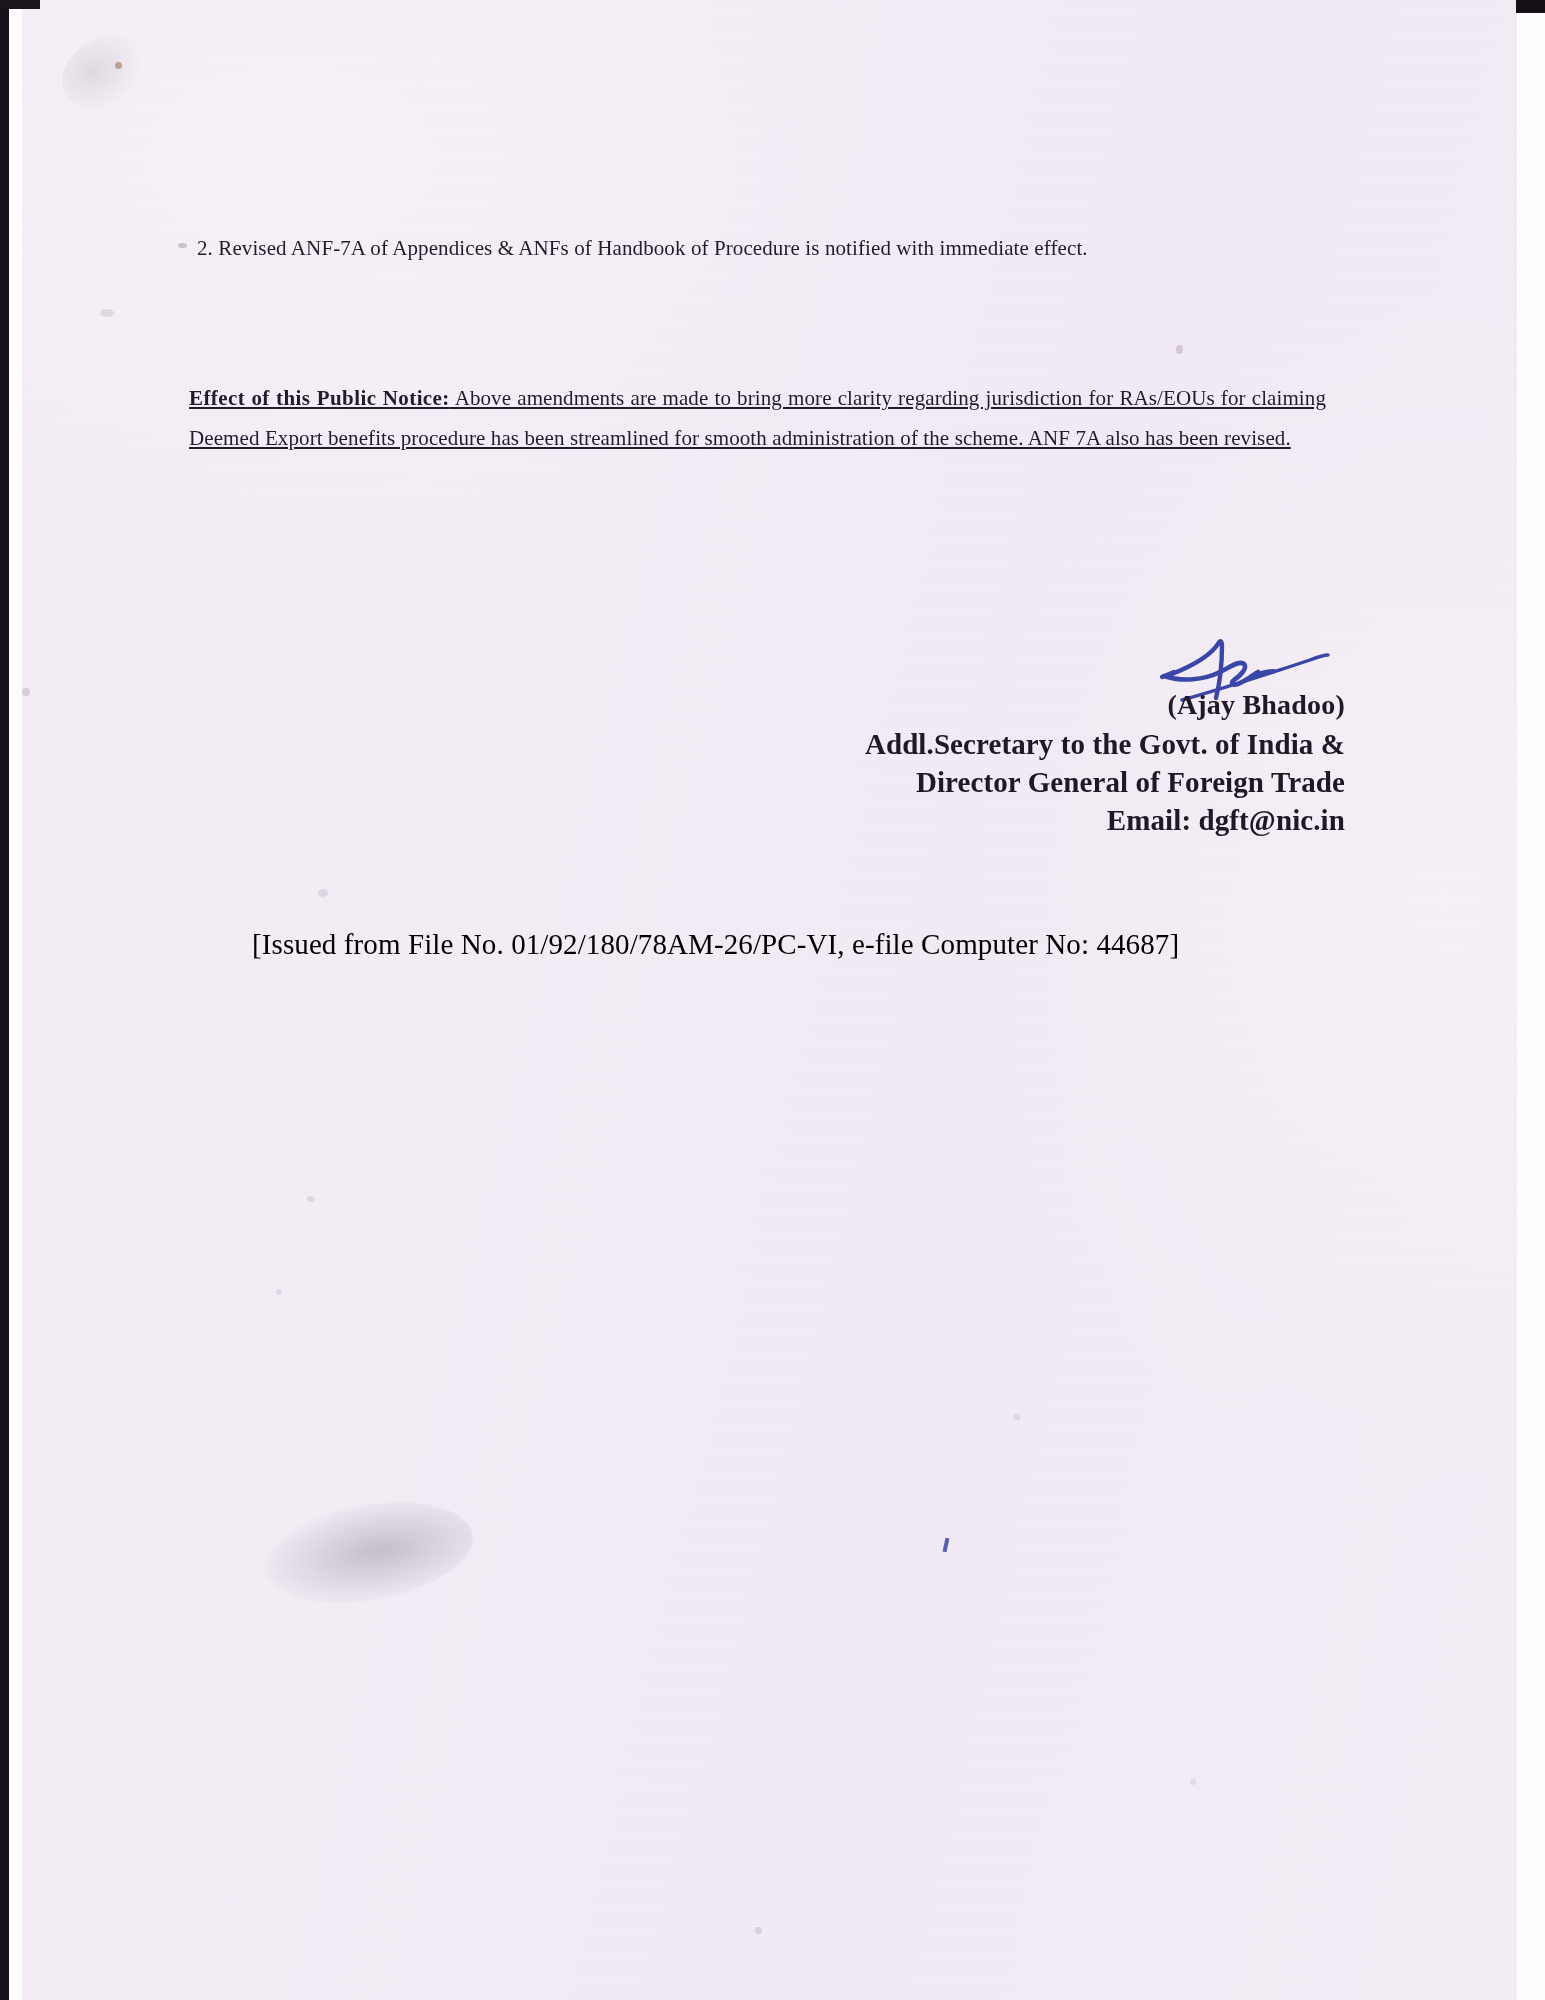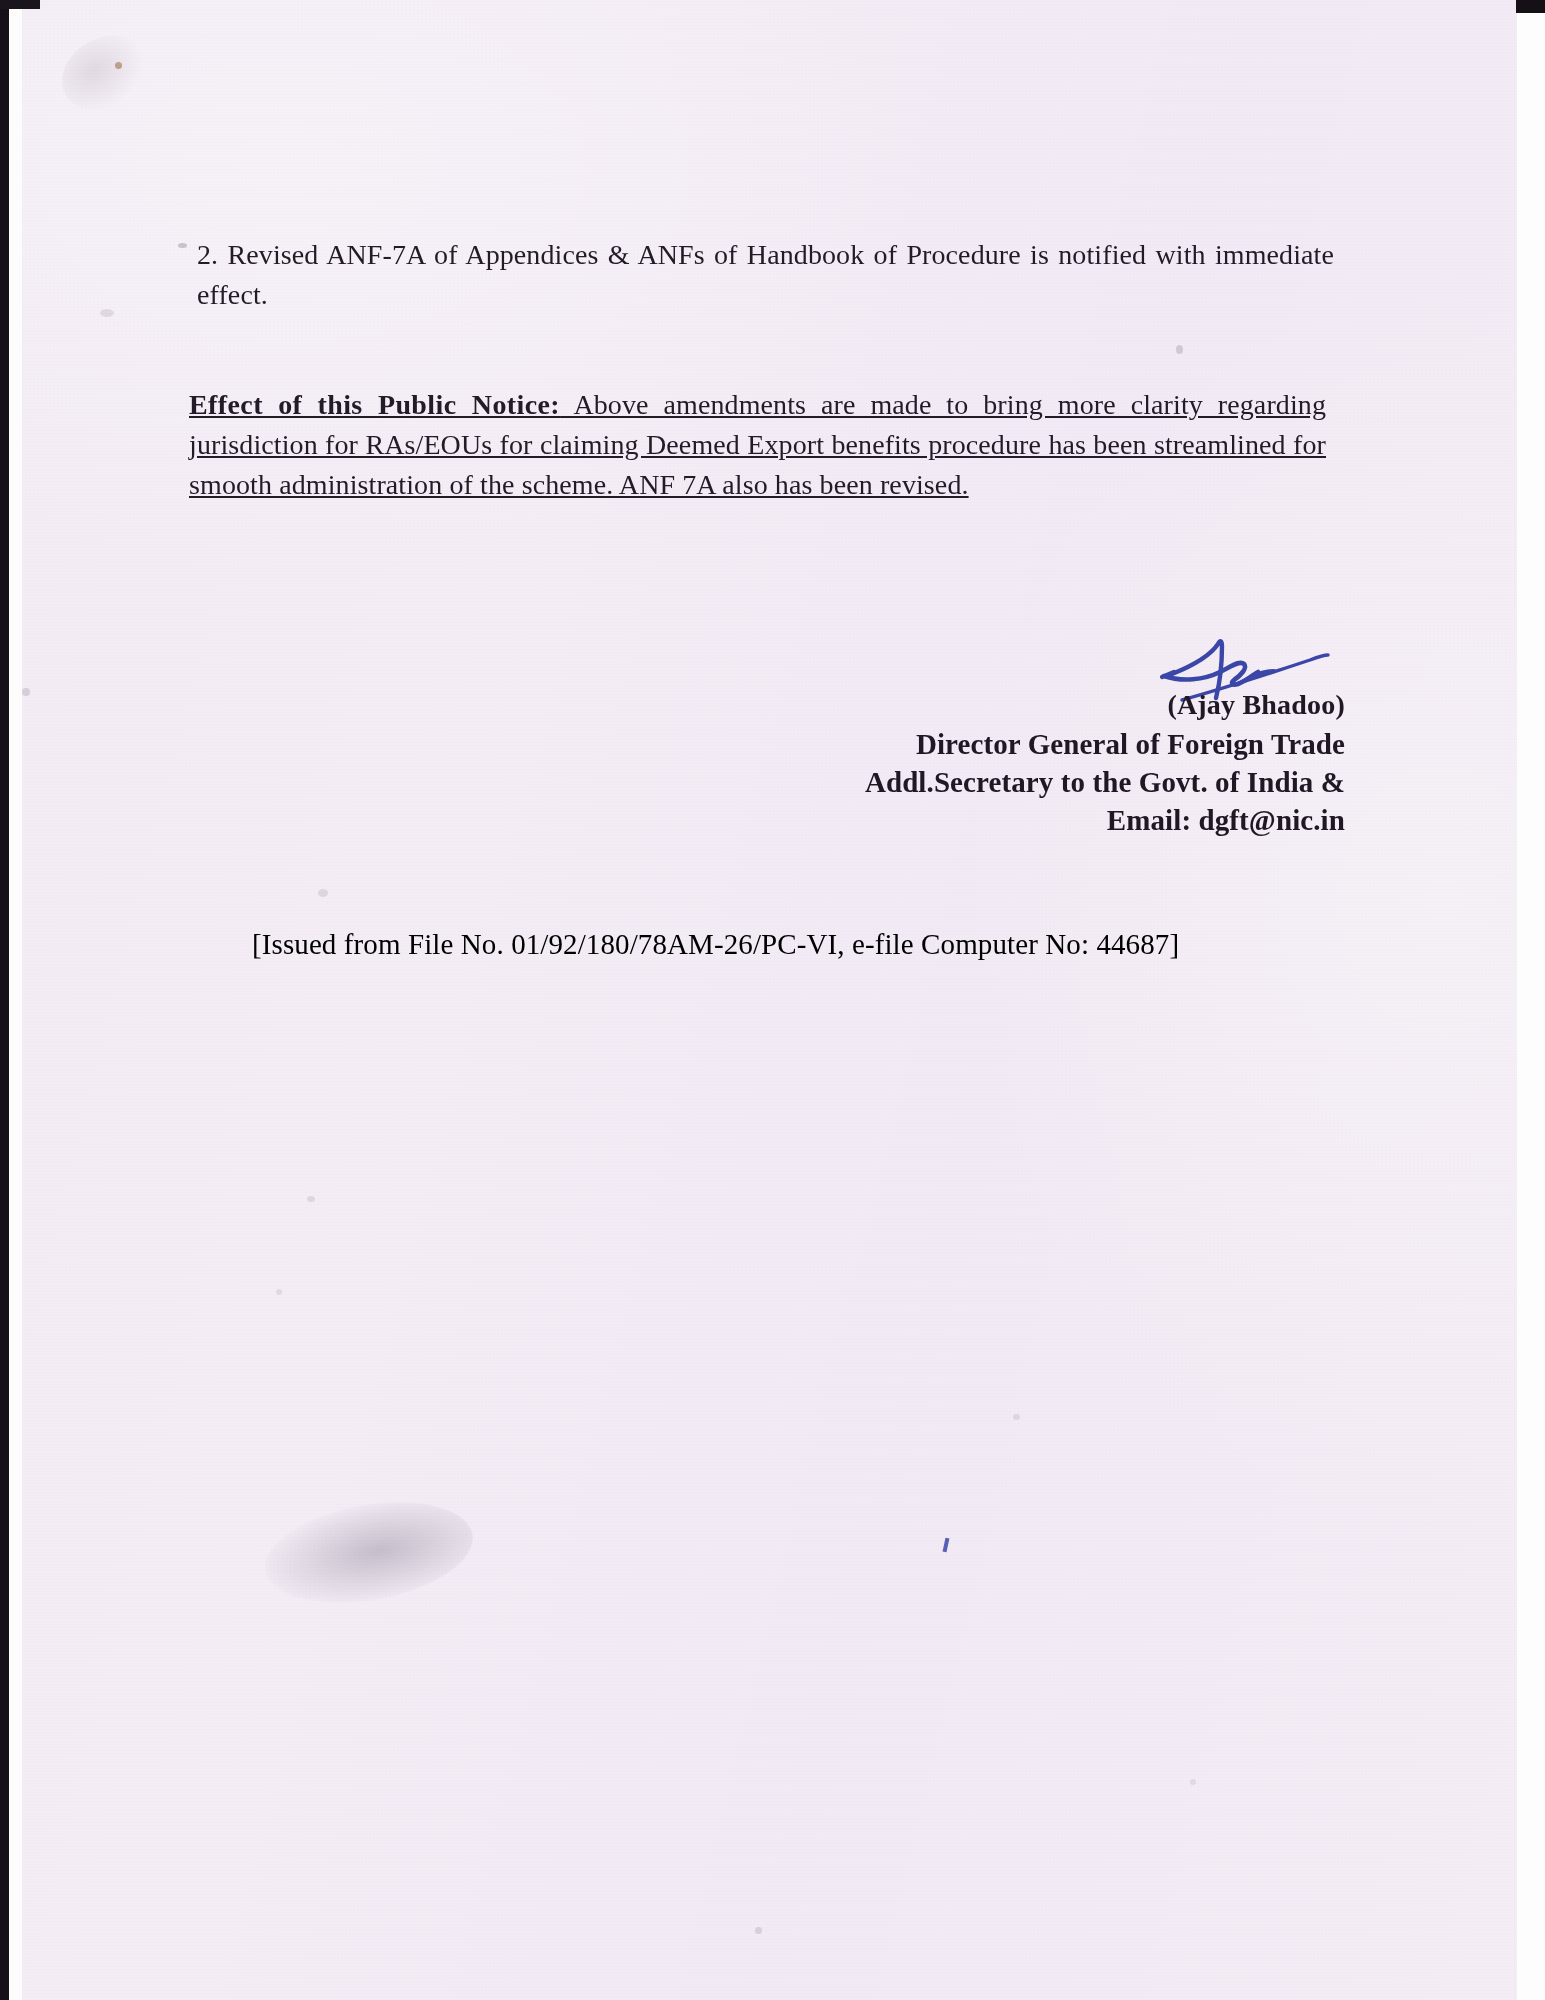--- a/index.html
+++ b/index.html
@@ -116,21 +116,21 @@
 
   
   .doc-body {
     position: absolute;
     left: 0; top: 0;
     width: 1545px; height: 2000px;
   }
   .para {
     position: absolute;
     color: #231c28;
-    font-size: 28px;
+    font-size: 21px;
     line-height: 40px;
     text-align: justify;
     letter-spacing: .1px;
   }
   #para-amendment {
     left: 197px; top: 207px;
     width: 1137px;
   }
   #para-effect {
     left: 189px; top: 357px;
@@ -220,21 +220,21 @@
         <path d="M24 46 C 44 38, 62 28, 70 16 C 72 12, 74 12, 74 18 C 74 34, 72 54, 68 70" stroke-width="4.4"></path>
         <path d="M16 48 C 34 54, 56 52, 72 44 C 84 38, 92 32, 96 36 C 100 40, 92 48, 86 52 C 82 55, 84 58, 90 56 C 100 52, 106 46, 110 44" stroke-width="4.6"></path>
         <path d="M14 49 L 26 44" stroke-width="4.2"></path>
         <path d="M34 72 C 70 62, 120 46, 162 32 C 170 29, 176 27, 180 27" stroke-width="3.4"></path>
         <path d="M104 48 C 112 45, 120 43, 126 43" stroke-width="4"></path>
       </g>
     </svg>
 
     <div class="sign-block">
       <div class="signatory-name">(Ajay Bhadoo)</div>
+      <div class="sign-line">Addl.Secretary to the Govt. of India &amp;</div>
       <div class="sign-line">Director General of Foreign Trade</div>
-      <div class="sign-line">Addl.Secretary to the Govt. of India &amp;</div>
       <div class="sign-line">Email: dgft@nic.in</div>
     </div>
 
     <div id="file-note">[Issued from File No. 01/92/180/78AM-26/PC-VI, e-file Computer No: 44687]</div>
 
   </div>
 </div>
 
 </body></html>

